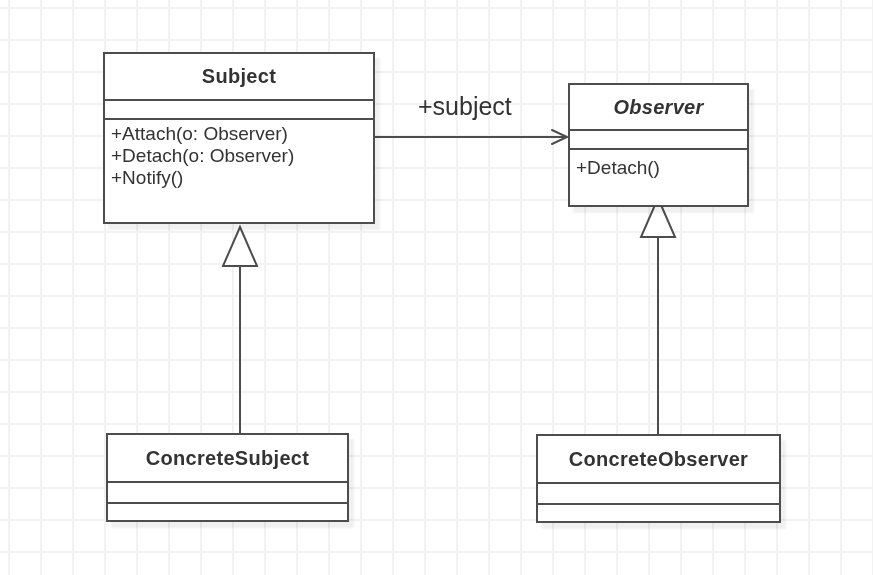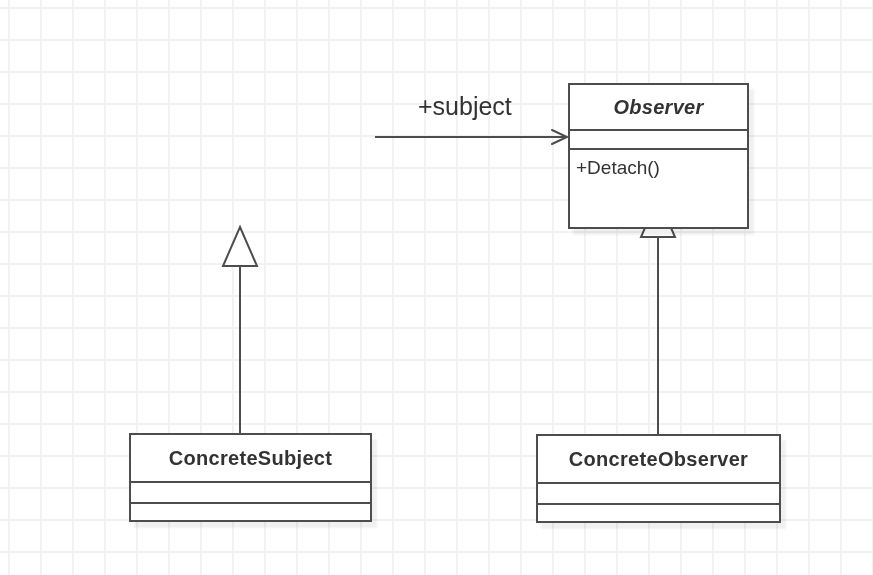--- a/index.html
+++ b/index.html
@@ -58,26 +58,26 @@
     color: var(--text, #333333);
     white-space: nowrap;
     overflow: hidden;
   }
 
   
   #cls-subject          { left: 103px; top: 52px;  width: 272px; height: 172px; }
   #cls-subject .cls-title { height: 45px; }
   #cls-subject .cls-attrs { height: 17px; }
 
-  #cls-observer          { left: 568px; top: 83px; width: 181px; height: 146px; justify-content: center; }
+  #cls-observer          { left: 568px; top: 83px; width: 181px; height: 124px; justify-content: center; }
   #cls-observer .cls-title { height: 44px; }
   #cls-observer .cls-attrs { height: 17px; }
   #cls-observer .cls-methods { padding-top: 7px; }
 
-  #cls-concrete-subject          { left: 129px; top: 433px; width: 243px; height: 89px; }
+  #cls-concrete-subject          { left: 106px; top: 433px; width: 243px; height: 89px; }
   #cls-concrete-subject .cls-title { height: 46px; }
   #cls-concrete-subject .cls-attrs { height: 19px; }
 
   #cls-concrete-observer          { left: 536px; top: 434px; width: 245px; height: 89px; }
   #cls-concrete-observer .cls-title { height: 46px; }
   #cls-concrete-observer .cls-attrs { height: 19px; }
 
   .edge-label {
     position: absolute;
     left: 418px;
@@ -108,20 +108,29 @@
       <line x1="240" y1="433" x2="240" y2="267" fill="none"></line>
       <path d="M240,227 L257,266 L223,266 Z" fill="#ffffff"></path>
     </g>
 
     <g>
       <line x1="658" y1="434" x2="658" y2="238" fill="none"></line>
       <path d="M658,198 L675,237 L641,237 Z" fill="#ffffff"></path>
     </g>
   </svg>
 
+  <div class="uml-class" id="cls-subject">
+    <div class="cls-title">Subject</div>
+    <div class="cls-attrs"></div>
+    <div class="cls-methods">
+      <div>+Attach(o: Observer)</div>
+      <div>+Detach(o: Observer)</div>
+      <div>+Notify()</div>
+    </div>
+  </div>
 
   <div class="uml-class" id="cls-observer">
     <div class="cls-title abstract">Observer</div>
     <div class="cls-attrs"></div>
     <div class="cls-methods">
       <div>+Detach()</div>
     </div>
   </div>
 
   <div class="uml-class" id="cls-concrete-subject">

